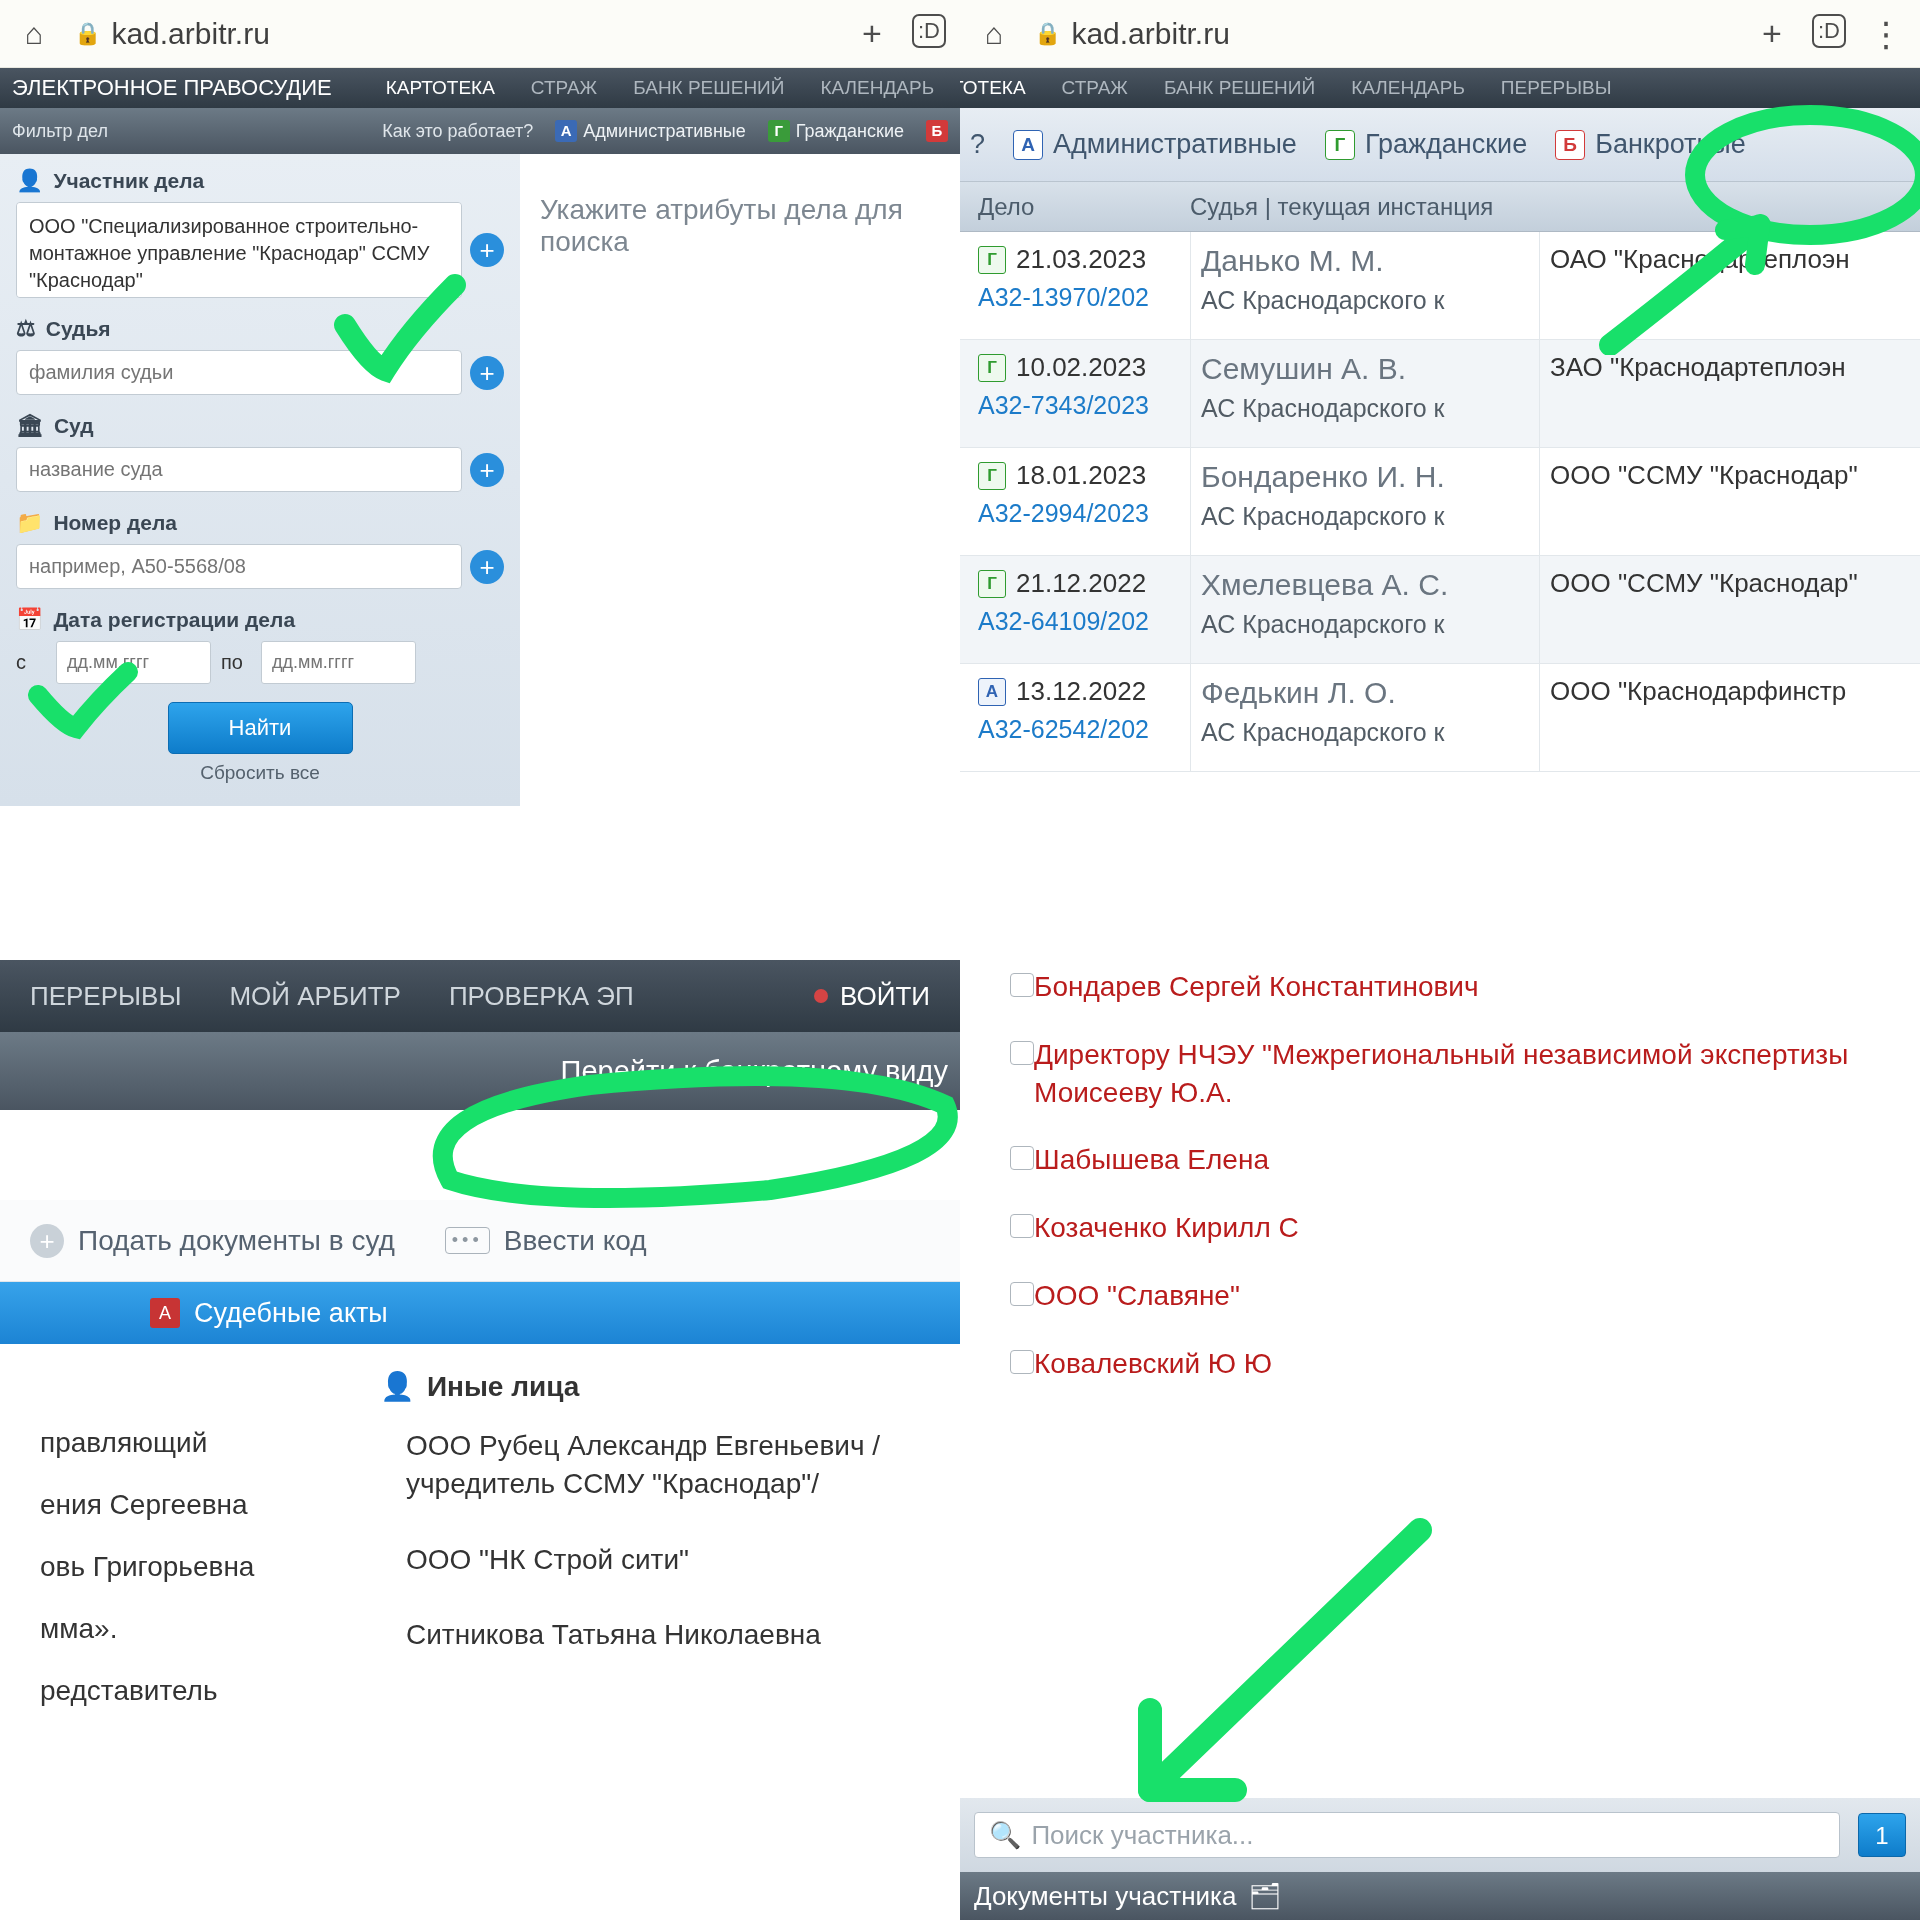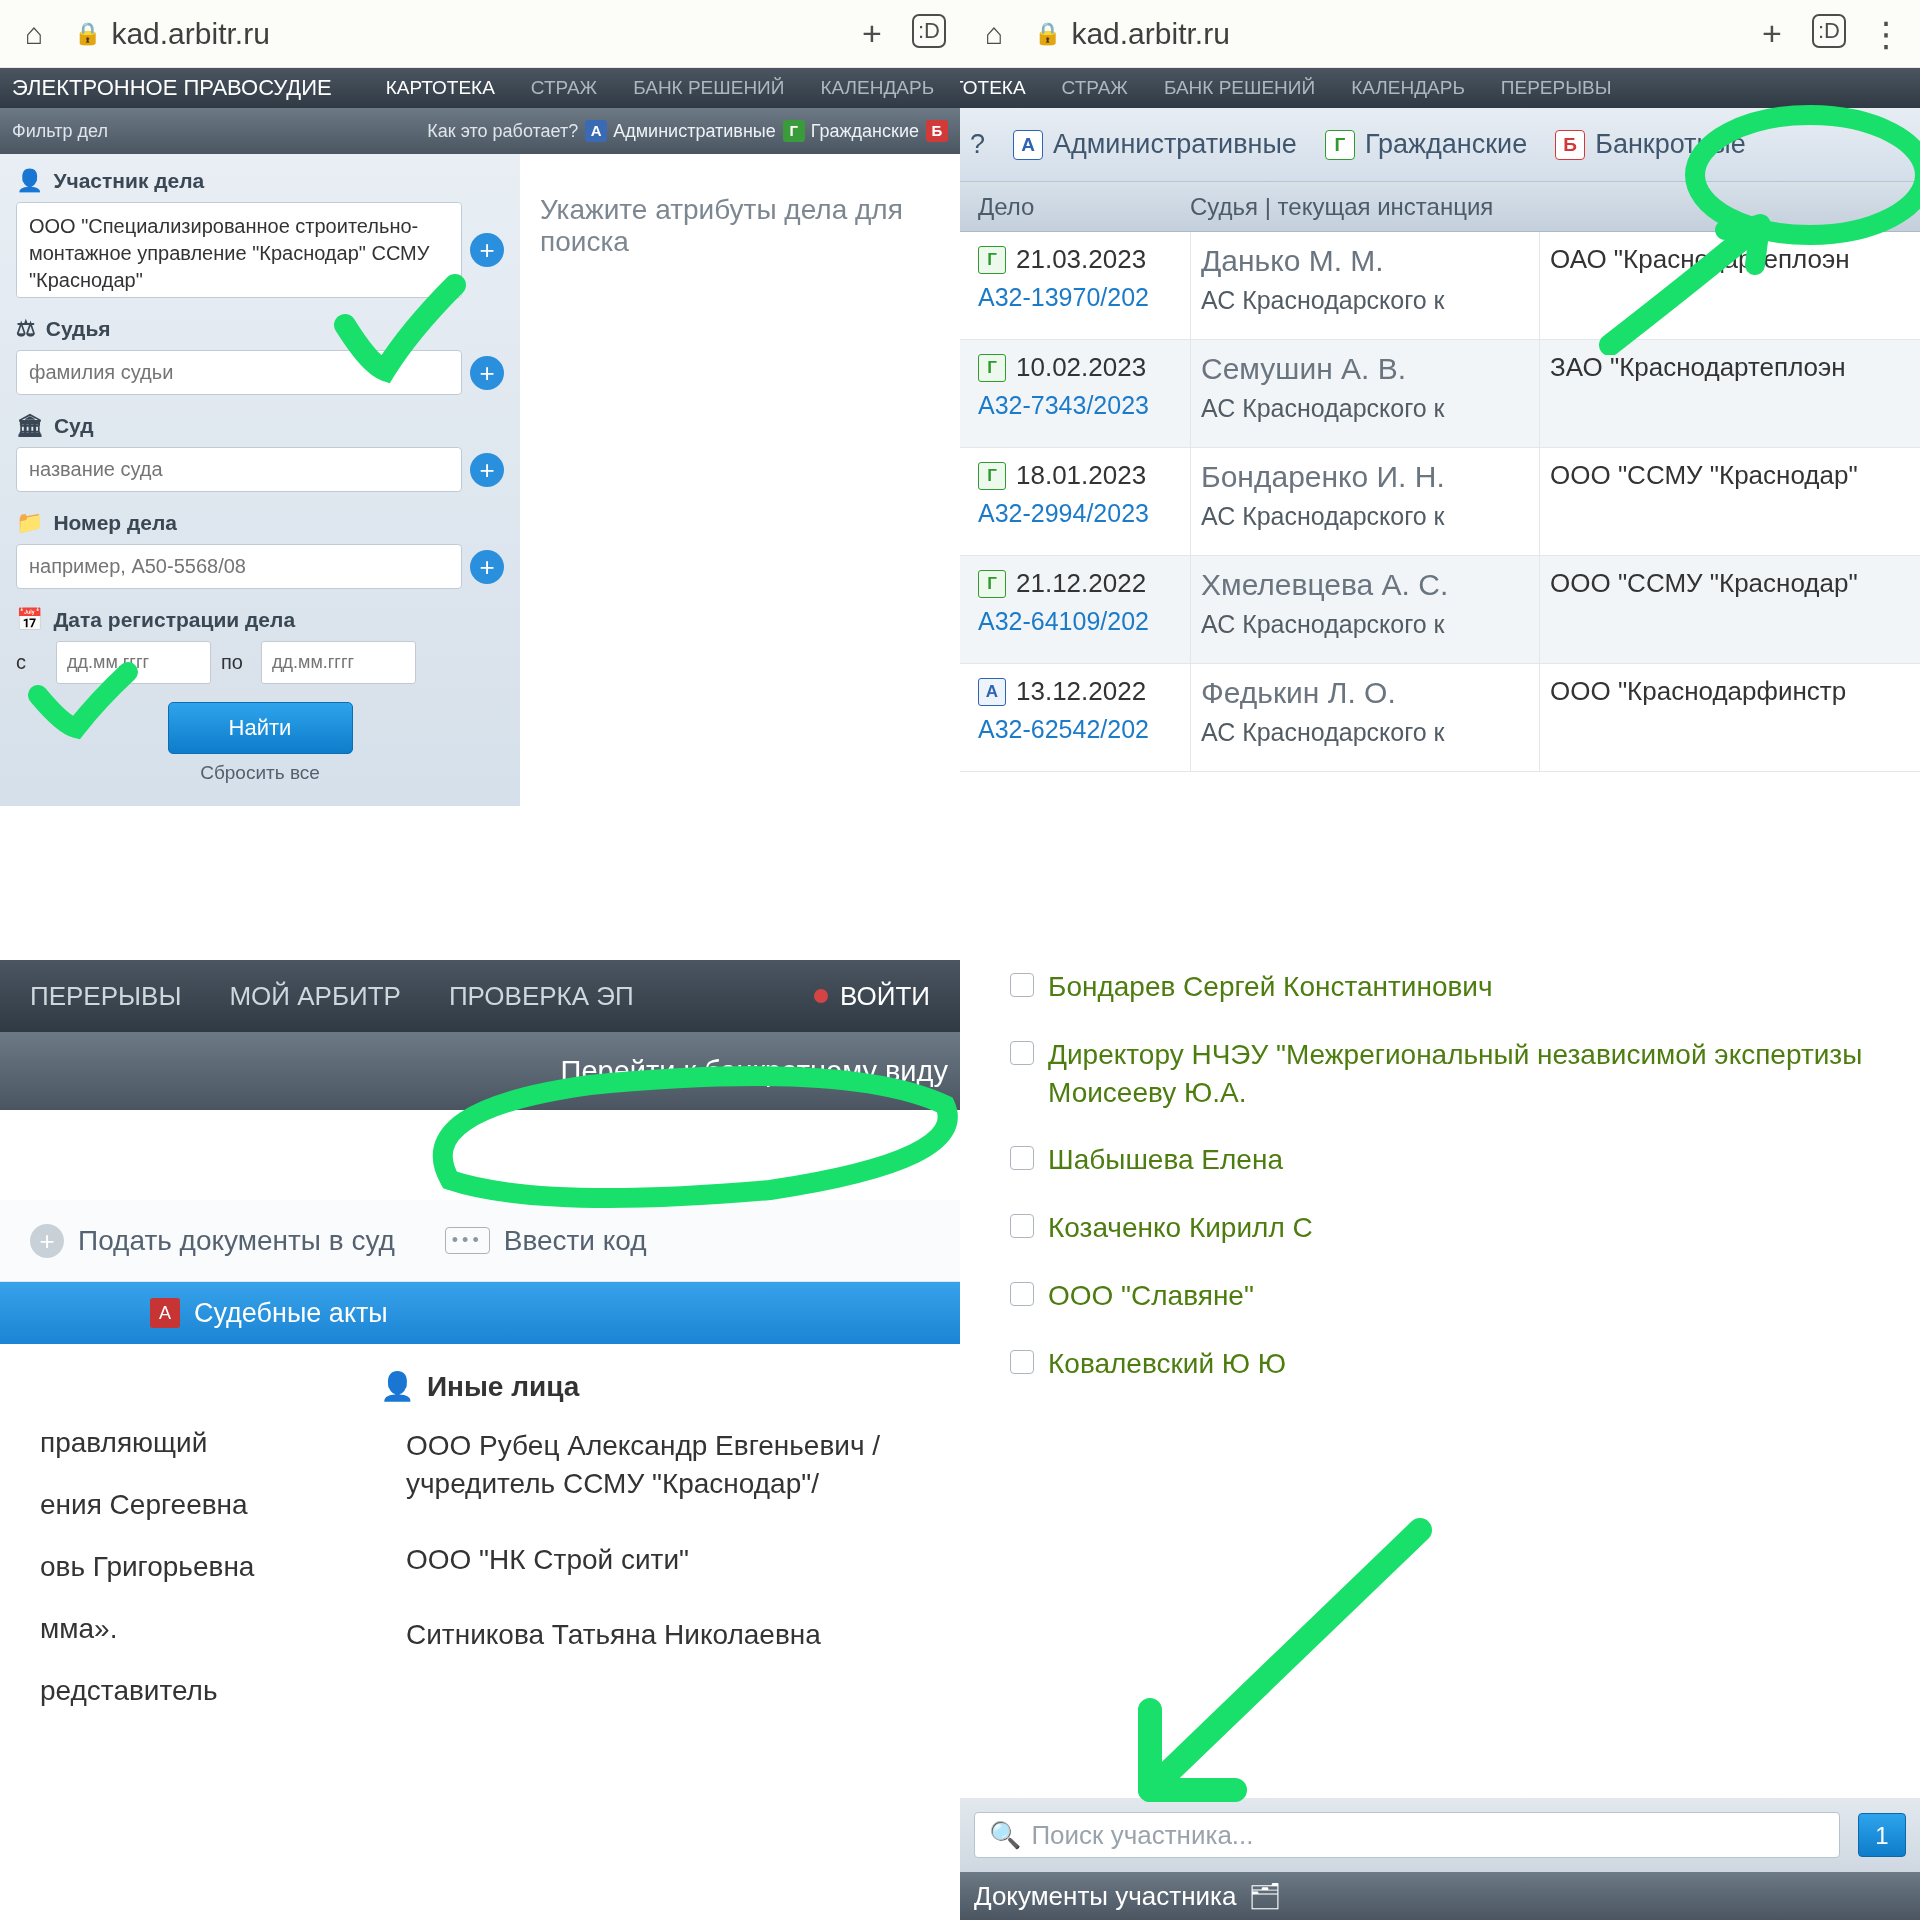--- a/index.html
+++ b/index.html
@@ -13,21 +13,21 @@
 .addr{display:flex;align-items:center;gap:10px;font-size:30px;color:#3f3f3f}
 .addr .lock{font-size:22px}
 .chrome .rt{margin-left:auto;display:flex;gap:20px}
 .rt .b{font-size:34px;color:#4d4d4d;width:40px;text-align:center}
 
 
 .nav1{background:linear-gradient(#4a5561,#2f3a44);color:#fff;display:flex;align-items:center;height:40px;font-size:20px;padding:0 12px;white-space:nowrap;overflow:hidden}
 .nav1 .title{font-size:22px;margin-right:36px}
 .nav1 .tab{color:#aeb7bf;margin:0 18px;font-size:19px}
 .nav1 .tab.active{color:#fff}
-.nav2{background:linear-gradient(#6c7a86,#4a5561);height:46px;display:flex;align-items:center;color:#fff;font-size:19px;padding:0 12px;gap:7px;white-space:nowrap}
+.nav2{background:linear-gradient(#6c7a86,#4a5561);height:46px;display:flex;align-items:center;color:#fff;font-size:19px;padding:0 12px;gap:22px;white-space:nowrap}
 .nav2 .sm{font-size:18px;color:#dfe5ea}
 .catlabel{display:inline-flex;align-items:center;gap:6px;font-size:18px;color:#eef2f5}
 .sq{display:inline-block;width:22px;height:22px;border-radius:3px;color:#fff;text-align:center;font-weight:bold;font-size:15px;line-height:22px}
 .sq.a{background:#3b6ab5}
 .sq.g{background:#3a9b3a}
 .sq.b{background:#d23a3a}
 
 
 .p1body{display:flex}
 .side{flex:0 0 520px;background:linear-gradient(#e8eef4,#d6e0ea);padding:14px 16px;font-size:20px;color:#333}
@@ -84,21 +84,21 @@
 .redpdf{width:30px;height:30px;background:#c73434;border-radius:3px;color:#fff;text-align:center;line-height:30px;font-size:18px}
 .p3body{padding:26px 40px;font-size:28px;color:#333}
 .othhead{display:flex;align-items:center;gap:12px;font-weight:bold;margin:0 0 24px 340px}
 .twocol{display:flex;gap:36px}
 .left3 div{margin-bottom:30px}
 .right3 div{margin-bottom:38px;line-height:1.35}
 
 
 .p4{background:#fff;padding:0}
 .p4list{padding:8px 10px 0 50px}
-.ck{display:flex;align-items:flex-start;gap:14px;margin-bottom:30px;font-size:28px;color:#4d7c0f;line-height:1.35}
+.ck{display:flex;align-items:flex-start;margin-bottom:30px;font-size:28px;color:#b91c1c;line-height:1.35}
 .box{width:24px;height:24px;border:1px solid #aeb6bd;border-radius:4px;margin-top:5px;flex:0 0 24px}
 .p4bot{position:absolute;bottom:0;left:0;right:0}
 .srchrow{background:linear-gradient(#e2e8ee,#cfd8e1);height:74px;display:flex;align-items:center;padding:0 14px;gap:18px}
 .srch{flex:1;background:#fff;border:1px solid #b9c3cc;border-radius:4px;height:46px;display:flex;align-items:center;padding:0 14px;color:#9aa3ab;font-size:26px;gap:10px}
 .pg{width:48px;height:44px;background:linear-gradient(#2ea4ec,#0e7cca);border:1px solid #0c68aa;border-radius:4px;color:#fff;text-align:center;line-height:44px;font-size:24px}
 .docbar{background:linear-gradient(#6c7a86,#4a5561);height:48px;display:flex;align-items:center;padding:0 14px;color:#fff;font-size:26px;gap:12px}
 
 
 .ann{position:absolute;pointer-events:none}
 </style>

